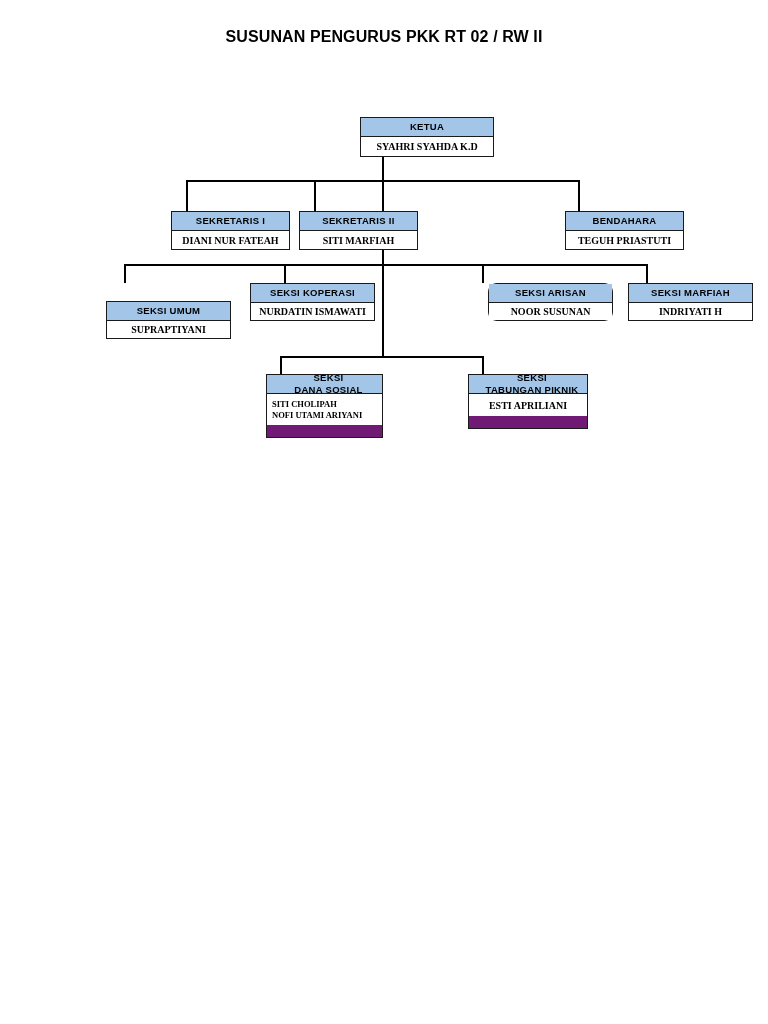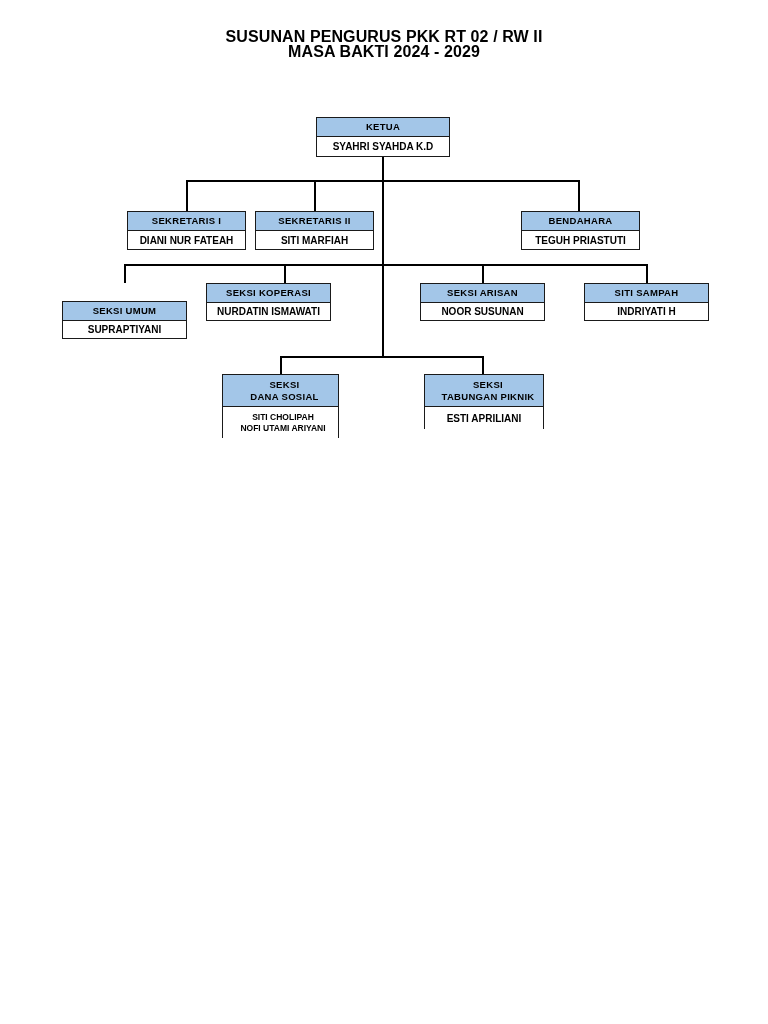--- a/index.html
+++ b/index.html
@@ -39,20 +39,21 @@
   }
   .conn.v { width: 2px; }
   .conn.h { height: 2px; }
 
   
   .node {
     position: absolute;
     box-sizing: border-box;
     border: 1.5px solid #1a1a1a;
     background: #701a75;
+    margin-left: 44px;
   }
   .node .node-head {
     box-sizing: border-box;
     background: #A3C6E8;
     border-bottom: 1.5px solid #1a1a1a;
     font-size: 9.5px;
     font-weight: bold;
     color: #000000;
     text-align: center;
     letter-spacing: 0.3px;
@@ -69,38 +70,37 @@
     font-weight: bold;
     color: #000000;
     text-align: center;
     display: flex;
     flex-direction: column;
     align-items: center;
     justify-content: center;
     line-height: 13px;
   }
   .node.left-body .node-body {
-    align-items: center;
+    align-items: flex-start;
     text-align: left;
     padding-left: 5px;
     font-size: 8.5px;
     line-height: 10.5px;
   }
-  .node .node-body .body-line { white-space: nowrap; }
+  .node .node-body .body-line { white-space: nowrap; font-family: Liberation Serif, serif; }
 
   
   .h-single .node-head { height: 19px; }
-  .h-double .node-head { height: 32px; padding-left: 8px; }
+  .h-double .node-head { height: 19px; padding-left: 8px; }
 </style>
 </head>
 <body>
 
 <div id="chart-title">
   <div class="title-line">SUSUNAN PENGURUS PKK RT 02 / RW II</div>
-  <div class="title-line">MASA BAKTI 2024 - 2029</div>
 </div>
 
 <div class="conn v" style="left:382px; top:157px; height:199px;"></div>
 
 <div class="conn h" style="left:186px; top:180px; width:394px;"></div>
 <div class="conn v" style="left:186px; top:180px; height:31px;"></div>
 <div class="conn v" style="left:314px; top:180px; height:31px;"></div>
 <div class="conn v" style="left:578px; top:180px; height:31px;"></div>
 
 <div class="conn h" style="left:124px; top:264px; width:524px;"></div>
@@ -160,32 +160,32 @@
 
 <div class="node h-single" style="left:206px; top:283px; width:125px; height:38px;">
   <div class="node-head">
     <span>SEKSI KOPERASI</span>
   </div>
   <div class="node-body" style="height:17px;">
     <span class="body-line">NURDATIN ISMAWATI</span>
   </div>
 </div>
 
-<div class="node h-single" style="left:420px; top:283px; width:125px; height:38px;">
+<div class="node h-single" style="left:444px; top:283px; width:125px; height:38px;border-radius:9px;">
   <div class="node-head">
     <span>SEKSI ARISAN</span>
   </div>
   <div class="node-body" style="height:17px;">
     <span class="body-line">NOOR SUSUNAN</span>
   </div>
 </div>
 
 <div class="node h-single" style="left:584px; top:283px; width:125px; height:38px;">
   <div class="node-head">
-    <span>SITI SAMPAH</span>
+    <span>SEKSI MARFIAH</span>
   </div>
   <div class="node-body" style="height:17px;">
     <span class="body-line">INDRIYATI H</span>
   </div>
 </div>
 
 <div class="node h-double left-body" style="left:222px; top:374px; width:117px; height:64px;">
   <div class="node-head">
     <span>SEKSI</span>
     <span>DANA SOSIAL</span>

